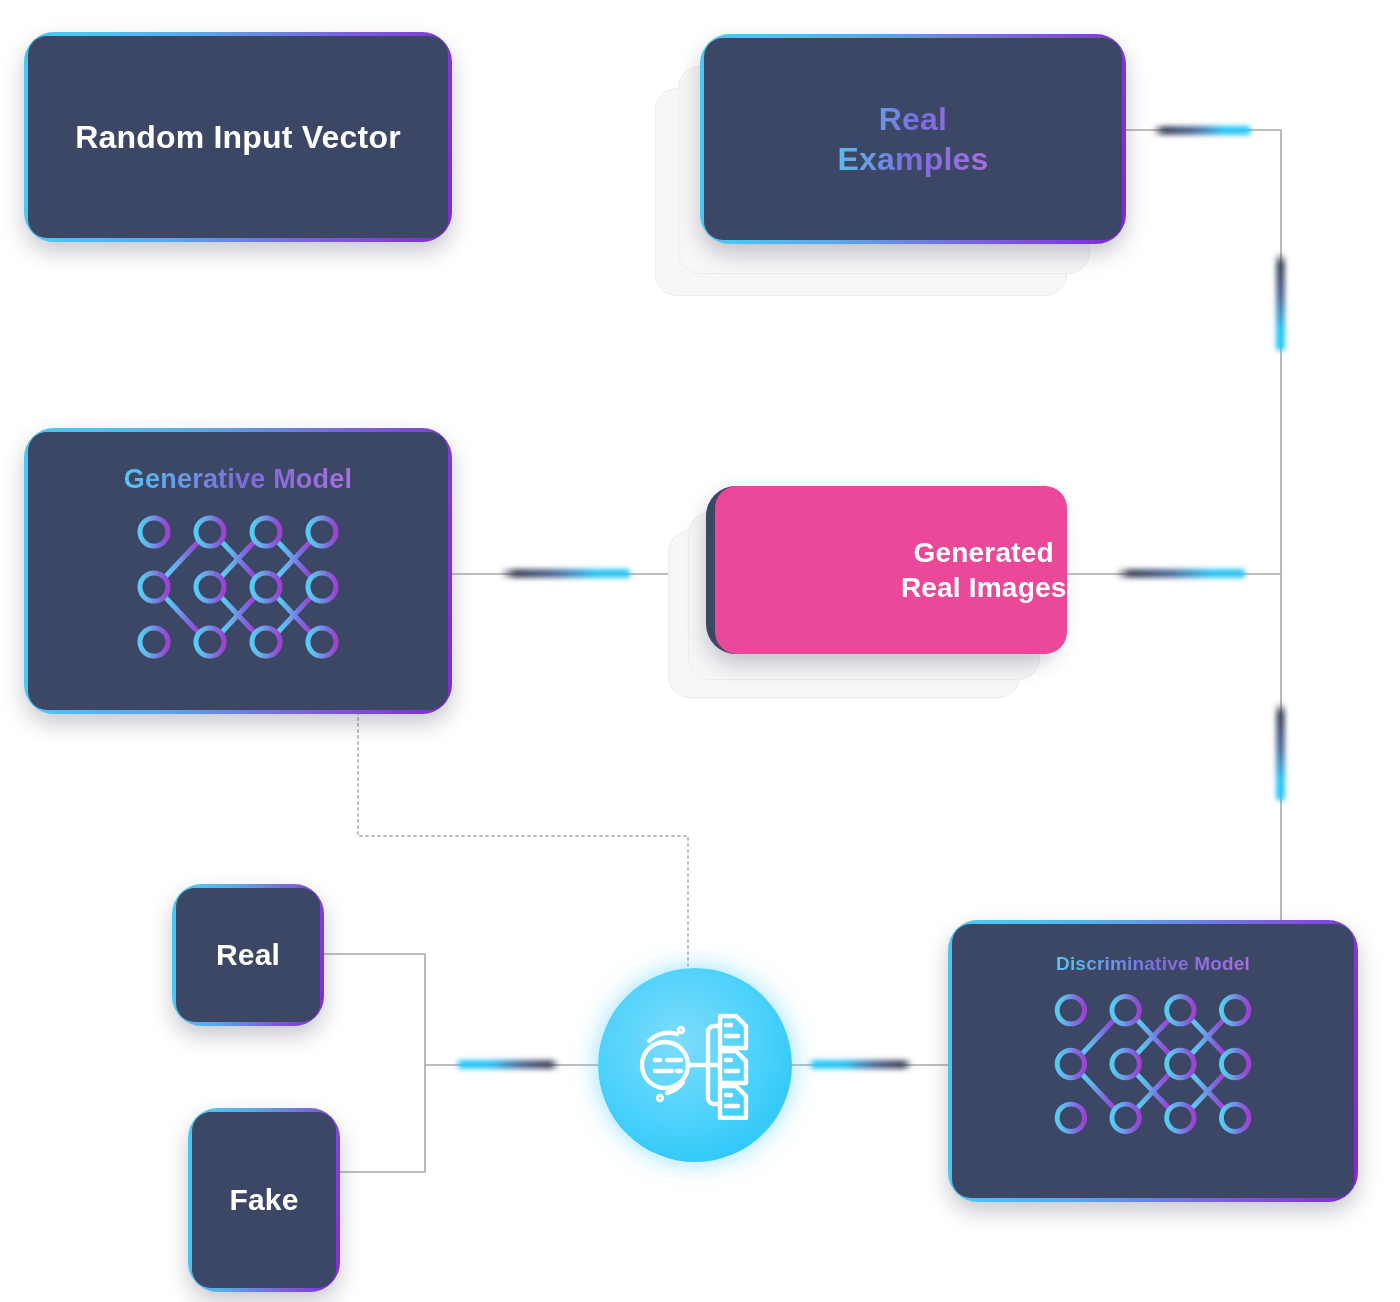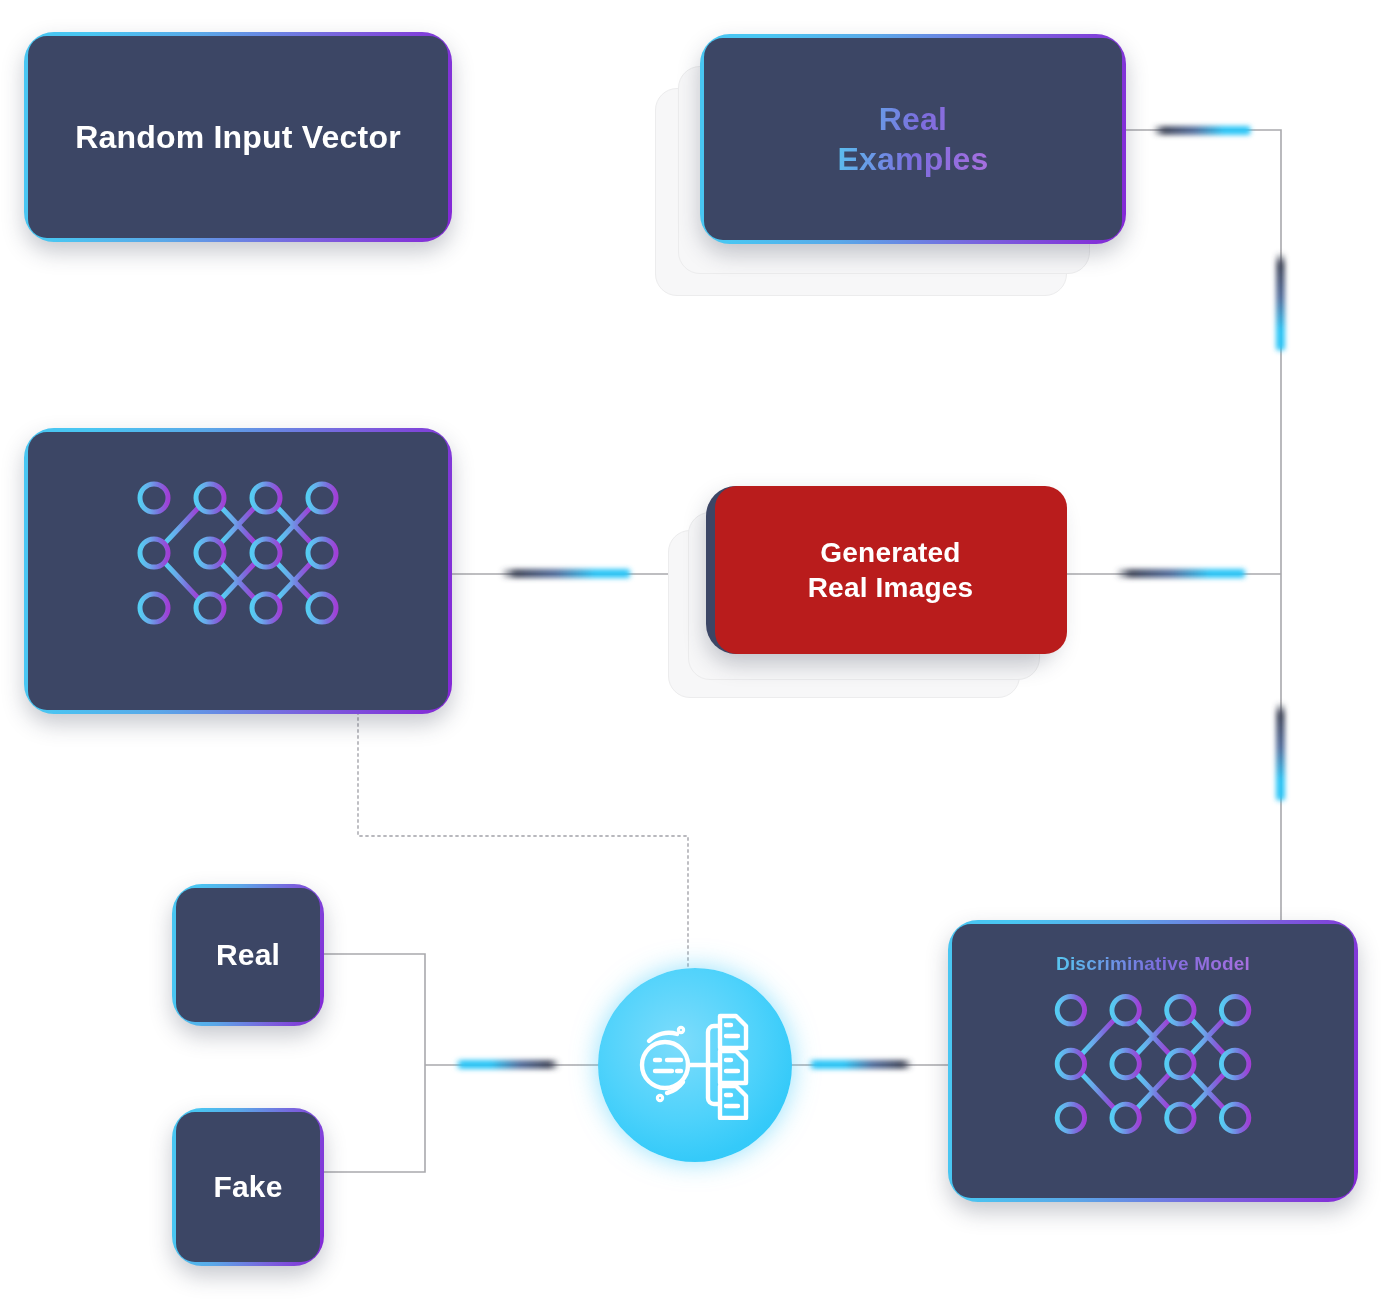--- a/index.html
+++ b/index.html
@@ -55,23 +55,23 @@
     display: flex;
     align-items: center;
     justify-content: center;
     flex-direction: column;
     text-align: center;
   }
   .card.plain > .inner {
     width: 100%;
     height: 100%;
     border-radius: 22px;
-    background: #b91c1c;
+    background: #ec4899;
     display: flex;
-    align-items: center;
+    align-items: flex-end;
     justify-content: center;
     flex-direction: column;
     text-align: center;
     margin-left: 17px;
   }
 
   .title-white {
     color: #ffffff;
     font-weight: bold;
     line-height: 1.26;
@@ -205,20 +205,21 @@
     <div class="inner">
       <div class="title-grad" style="font-size:32px;">
         <span>Real</span><br>
         <span>Examples</span>
       </div>
     </div>
   </div>
 
   <div class="card rim" style="left:24px; top:428px; width:428px; height:286px;">
     <div class="inner" style="justify-content:flex-start; padding-top:30px;">
+      <div class="title-grad" style="font-size:27px;">Generative Model</div>
 
       <svg class="nn-icon" width="268" height="150" viewBox="0 0 268 150" style="margin-top:16px;">
         <defs>
           <linearGradient id="nnGradA" x1="0" y1="0" x2="1" y2="0">
             <stop offset="0%" stop-color="#55cdf3"></stop>
             <stop offset="35%" stop-color="#6aa8ea"></stop>
             <stop offset="68%" stop-color="#7b6edd"></stop>
             <stop offset="100%" stop-color="#a13fd6"></stop>
           </linearGradient>
         </defs>
@@ -277,21 +278,21 @@
       </div>
     </div>
   </div>
 
   <div class="card rim" style="left:172px; top:884px; width:152px; height:142px;">
     <div class="inner">
       <div class="title-white" style="font-size:30px;">Real</div>
     </div>
   </div>
 
-  <div class="card rim" style="left:172px; top:1108px; width:152px; height:158px;">
+  <div class="card rim" style="left:188px; top:1108px; width:152px; height:184px;">
     <div class="inner">
       <div class="title-white" style="font-size:30px;">Fake</div>
     </div>
   </div>
 
   <div class="circle-node" style="left:598px; top:968px; width:194px; height:194px;">
     <svg width="118" height="110" viewBox="0 0 118 110">
       <g fill="none" stroke="#ffffff" stroke-width="4.4" stroke-linecap="round" stroke-linejoin="round">
 
         <circle cx="29" cy="55" r="23"></circle>

